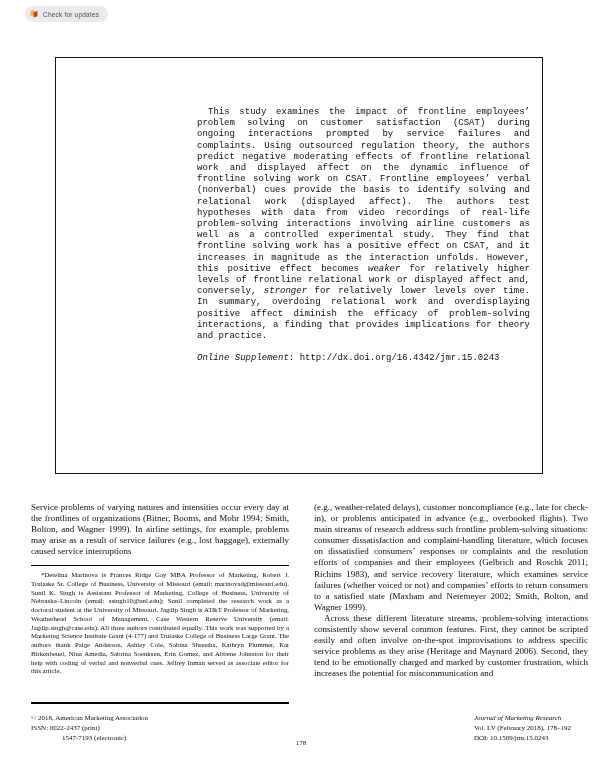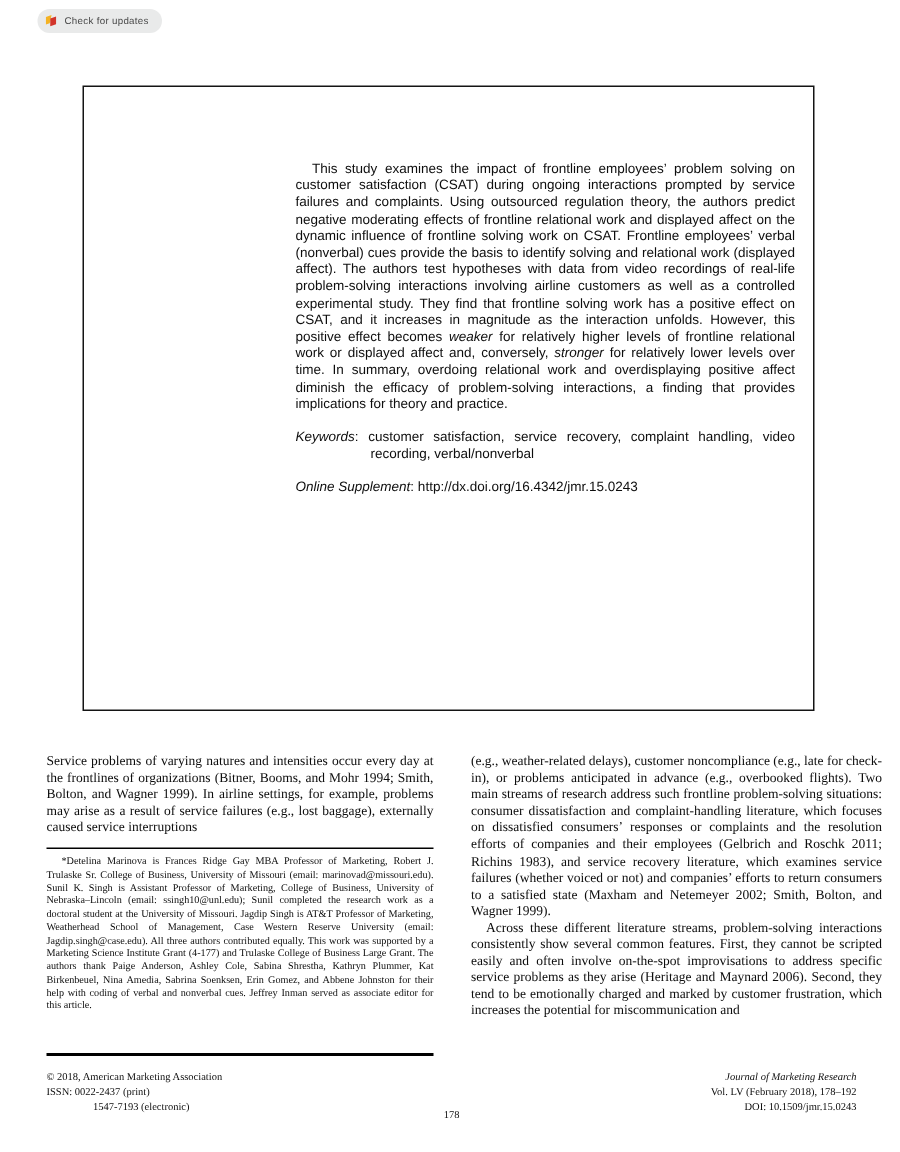--- a/index.html
+++ b/index.html
@@ -22,21 +22,21 @@
   
   .header-box {
     position:absolute; left:55px; top:57px; width:488px; height:417px;
     border:1.5px solid #141414; box-sizing:border-box;
   }
   .authors {
     position:absolute; left:22px; top:19px;
     font-size:10px; letter-spacing:.35px; color:#0d0d0d; white-space:nowrap;
   }
   .abstract-block { position:absolute; left:141px; top:49px; width:333px; }
-  .abstract-block p { margin:0; font-size:9px; line-height:11.2px; color:#0d0d0d; }
+  .abstract-block p { margin:0; font-size:9px; line-height:11.2px; color:#0d0d0d;font-family:Liberation Mono, monospace; }
   p.abstract  { text-align:justify; text-indent:11px; }
   p.keywords  { margin-top:11px; text-align:justify; padding-left:50px; text-indent:-50px; }
   p.supplement{ margin-top:11px; }
   .ital { font-style:italic; }
   .doi-link { color:#0d0d0d; text-decoration:none; }
 
   .article-title {
     position:absolute; left:22px; top:318px; width:460px;
     font-size:21px; line-height:28.5px; font-weight:400; color:#0d0d0d;
     padding-left:25px; text-indent:-25px; margin:0;
@@ -62,21 +62,21 @@
   .bottom-rule {
     position:absolute; left:31px; top:702px; width:258px;
     border-top:2.5px solid #000;
   }
 
   
   .footer { position:absolute; left:31px; top:714px; width:540px; font-size:7px; }
   .footer .line { line-height:9.8px; margin:0; color:#0d0d0d; }
   .footer-left  { position:absolute; left:0; top:0; }
   .footer-left .indent { margin-left:31px; }
-  .footer-right { position:absolute; right:0; top:0; text-align:right; }
+  .footer-right { position:absolute; right:0; top:0; text-align:left; }
   .footer-center{ position:absolute; left:0; right:0; top:25px; text-align:center; }
 </style>
 </head>
 <body>
 
 <div class="page">
 
   <div class="badge">
     <span>
       <svg viewBox="0 0 16 16" aria-hidden="true">
@@ -85,21 +85,20 @@
       </svg>
     </span>
     <span class="badge-label">Check for updates</span>
   </div>
 
   <div class="header-box">
 
     <div class="abstract-block">
       <p class="abstract"><span>This study examines the impact of frontline employees’ problem solving on customer satisfaction (CSAT) during ongoing interactions prompted by service failures and complaints. Using outsourced regulation theory, the authors predict negative moderating effects of frontline relational work and displayed affect on the dynamic influence of frontline solving work on CSAT. Frontline employees’ verbal (nonverbal) cues provide the basis to identify solving and relational work (displayed affect). The authors test hypotheses with data from video recordings of real-life problem-solving interactions involving airline customers as well as a controlled experimental study. They find that frontline solving work has a positive effect on CSAT, and it increases in magnitude as the interaction unfolds. However, this positive effect becomes </span><span class="ital">weaker</span><span> for relatively higher levels of frontline relational work or displayed affect and, conversely, </span><span class="ital">stronger</span><span> for relatively lower levels over time. In summary, overdoing relational work and overdisplaying positive affect diminish the efficacy of problem-solving interactions, a finding that provides implications for theory and practice.</span></p>
 
-      <p class="keywords"><span class="ital">Keywords</span><span>: customer satisfaction, service recovery, complaint handling, video recording, verbal/nonverbal</span></p>
 
       <p class="supplement"><span class="ital">Online Supplement</span><span>: </span><span class="doi-link">http://dx.doi.org/16.4342/jmr.15.0243</span></p>
     </div>
 
   </div>
 
   <div class="col col-left serif">
     <p>Service problems of varying natures and intensities occur every day at the frontlines of organizations (Bitner, Booms, and Mohr 1994; Smith, Bolton, and Wagner 1999). In airline settings, for example, problems may arise as a result of service failures (e.g., lost baggage), externally caused service interruptions</p>
   </div>
 

